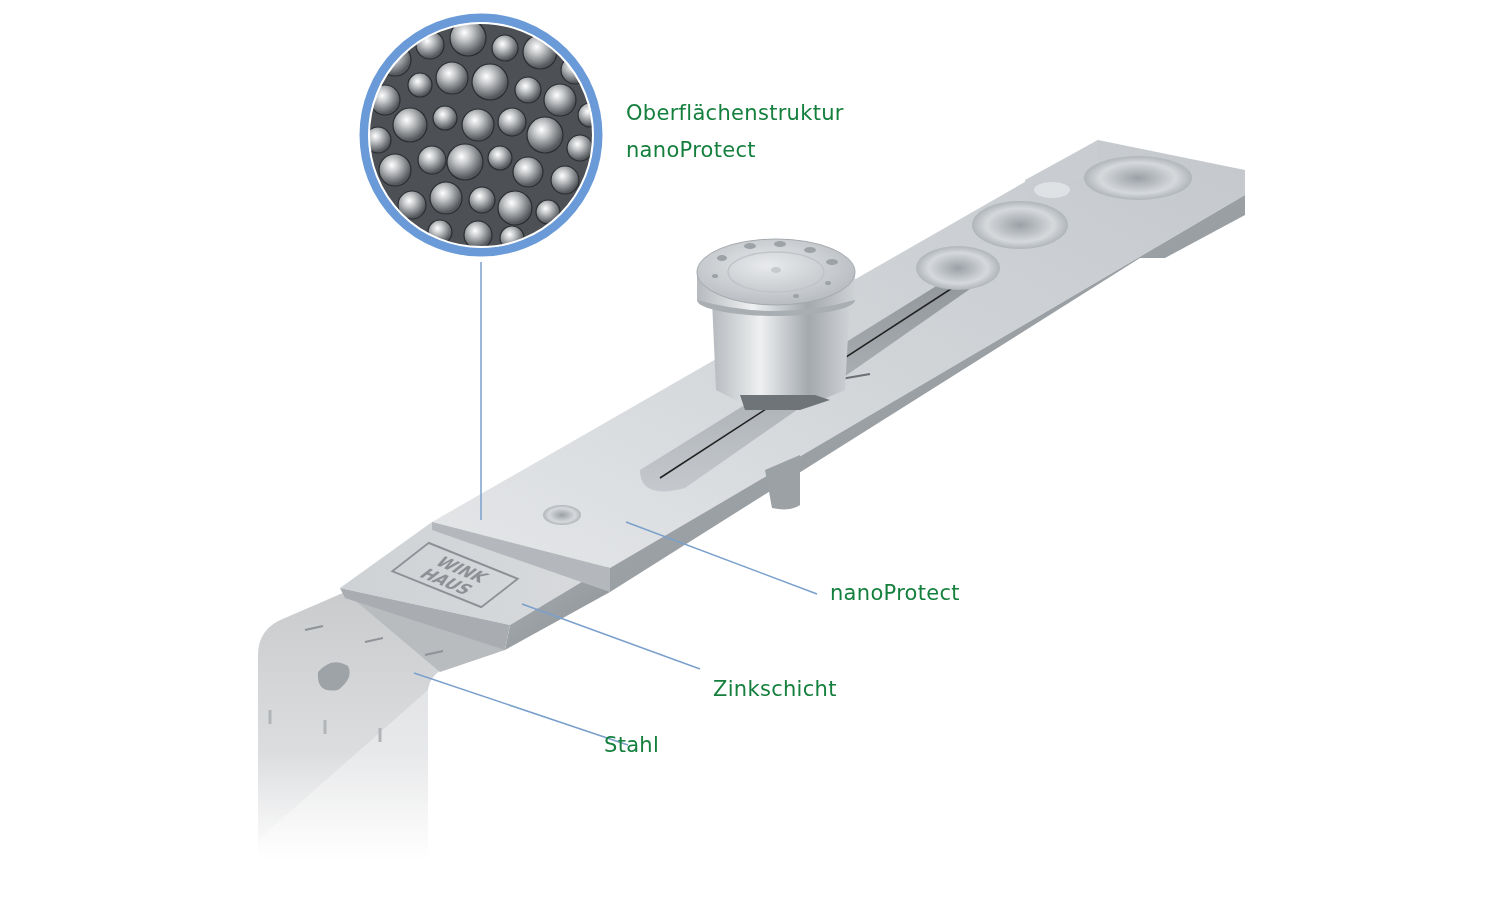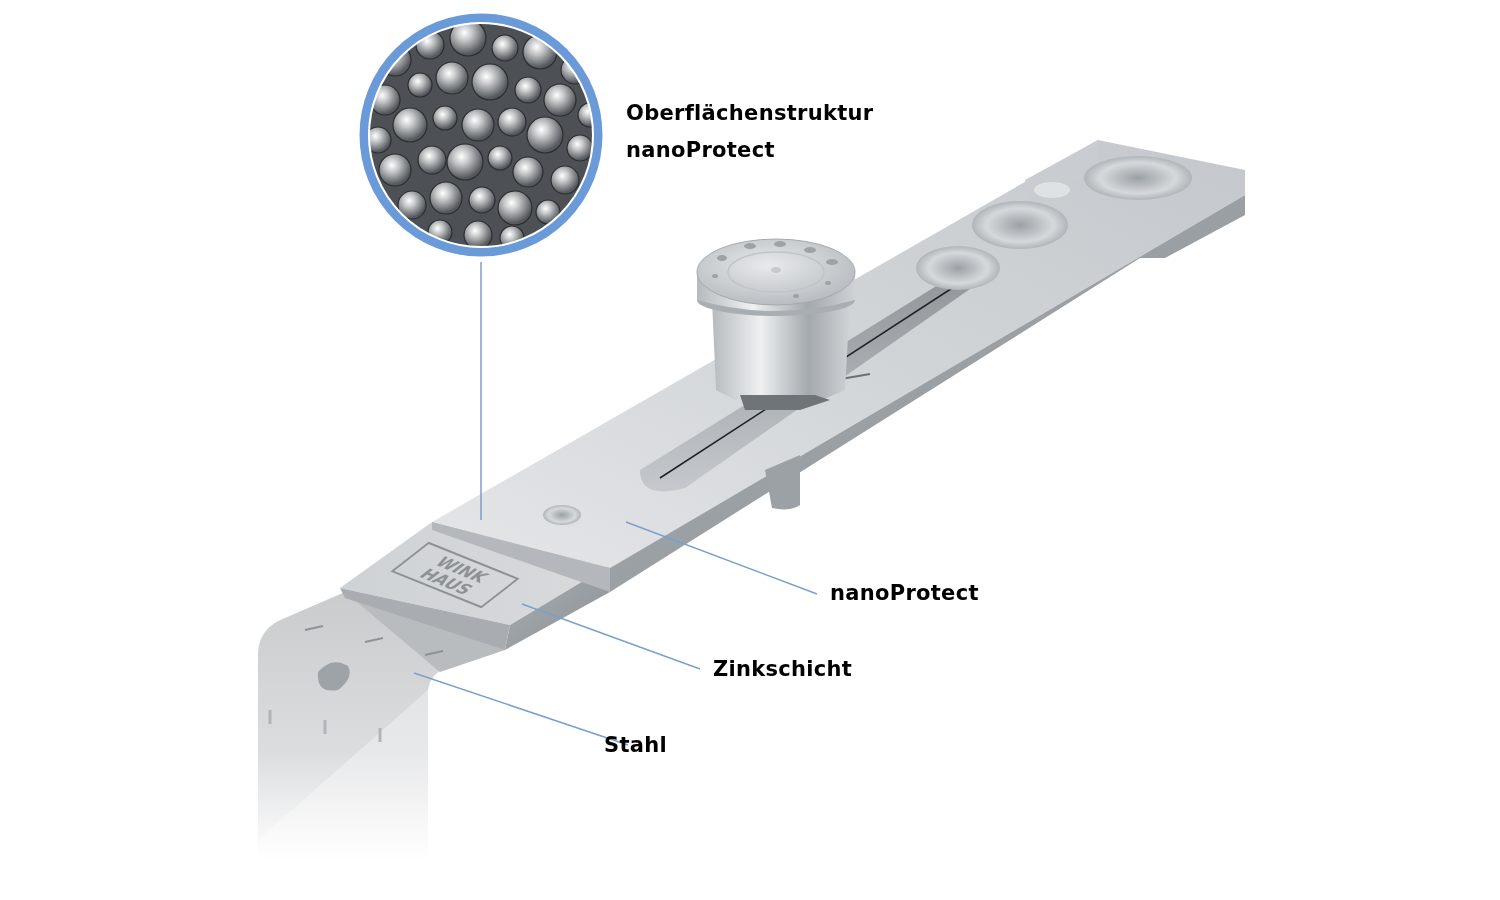--- a/index.html
+++ b/index.html
@@ -1,18 +1,18 @@
 <!DOCTYPE html>
 <html><head>
 <meta charset="utf-8">
 <style>
   html, body { margin:0; padding:0; background:#ffffff; }
   body { width:1500px; height:900px; position:relative; overflow:hidden; font-family:"DejaVu Sans", sans-serif; }
   #stage { position:absolute; left:0; top:0; width:1500px; height:900px; }
-  .label { position:absolute; color:#000000; font-size:21px; font-weight:700; letter-spacing:0.3px; white-space:nowrap; line-height:1; }
+  .label { position:absolute; color:#15803d; font-size:21px; font-weight:400; letter-spacing:0.3px; white-space:nowrap; line-height:1; }
   .label.callout { font-size:21px; }
 </style>
 </head>
 <body>
 
 <div id="stage">
   <svg width="1500" height="900" viewBox="0 0 1500 900" xmlns="http://www.w3.org/2000/svg">
     <defs>
       <linearGradient id="gTop" x1="0" y1="1" x2="1" y2="0">
         <stop offset="0" stop-color="#e4e6e8"></stop>
@@ -180,15 +180,15 @@
       <line x1="626" y1="522" x2="817" y2="594"></line>
       <line x1="522" y1="604" x2="700" y2="669"></line>
       <line x1="414" y1="673" x2="628" y2="745"></line>
     </g>
   </svg>
 
   
   <div class="label" style="left:626px; top:103px;">Oberflächenstruktur</div>
   <div class="label" style="left:626px; top:140px;">nanoProtect</div>
   <div class="label callout" style="left:830px; top:583px;">nanoProtect</div>
-  <div class="label callout" style="left:713px; top:659px;">Zinkschicht</div>
+  <div class="label callout" style="left:713px; top:679px;">Zinkschicht</div>
   <div class="label callout" style="left:604px; top:735px;">Stahl</div>
 </div>
 
 </body></html>

